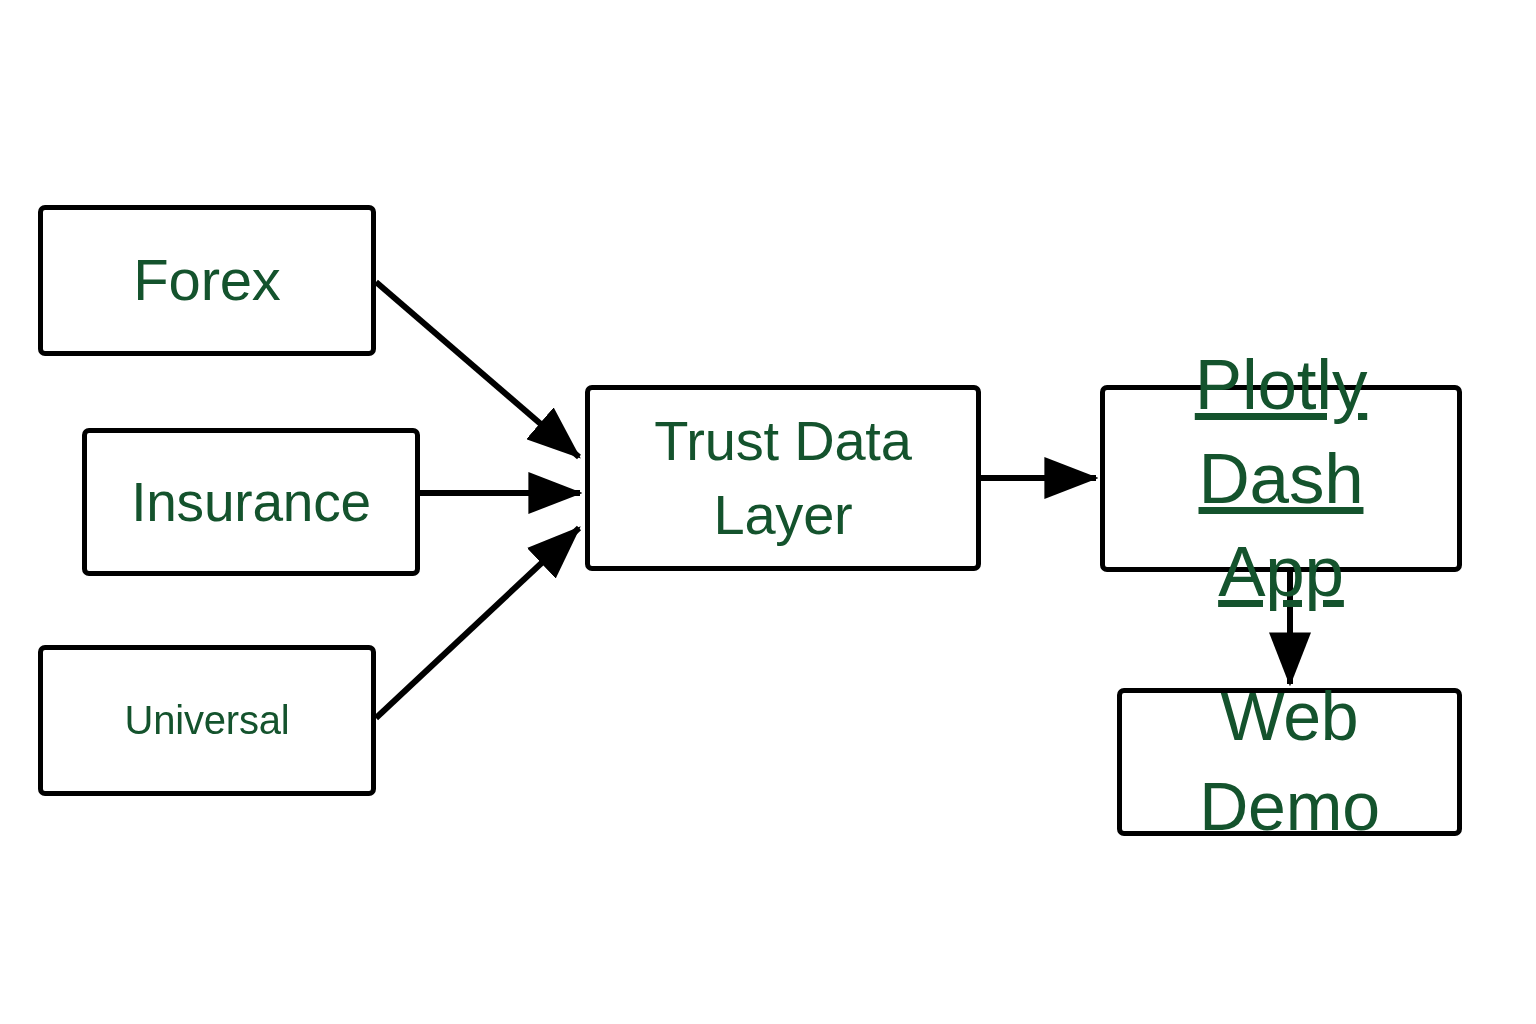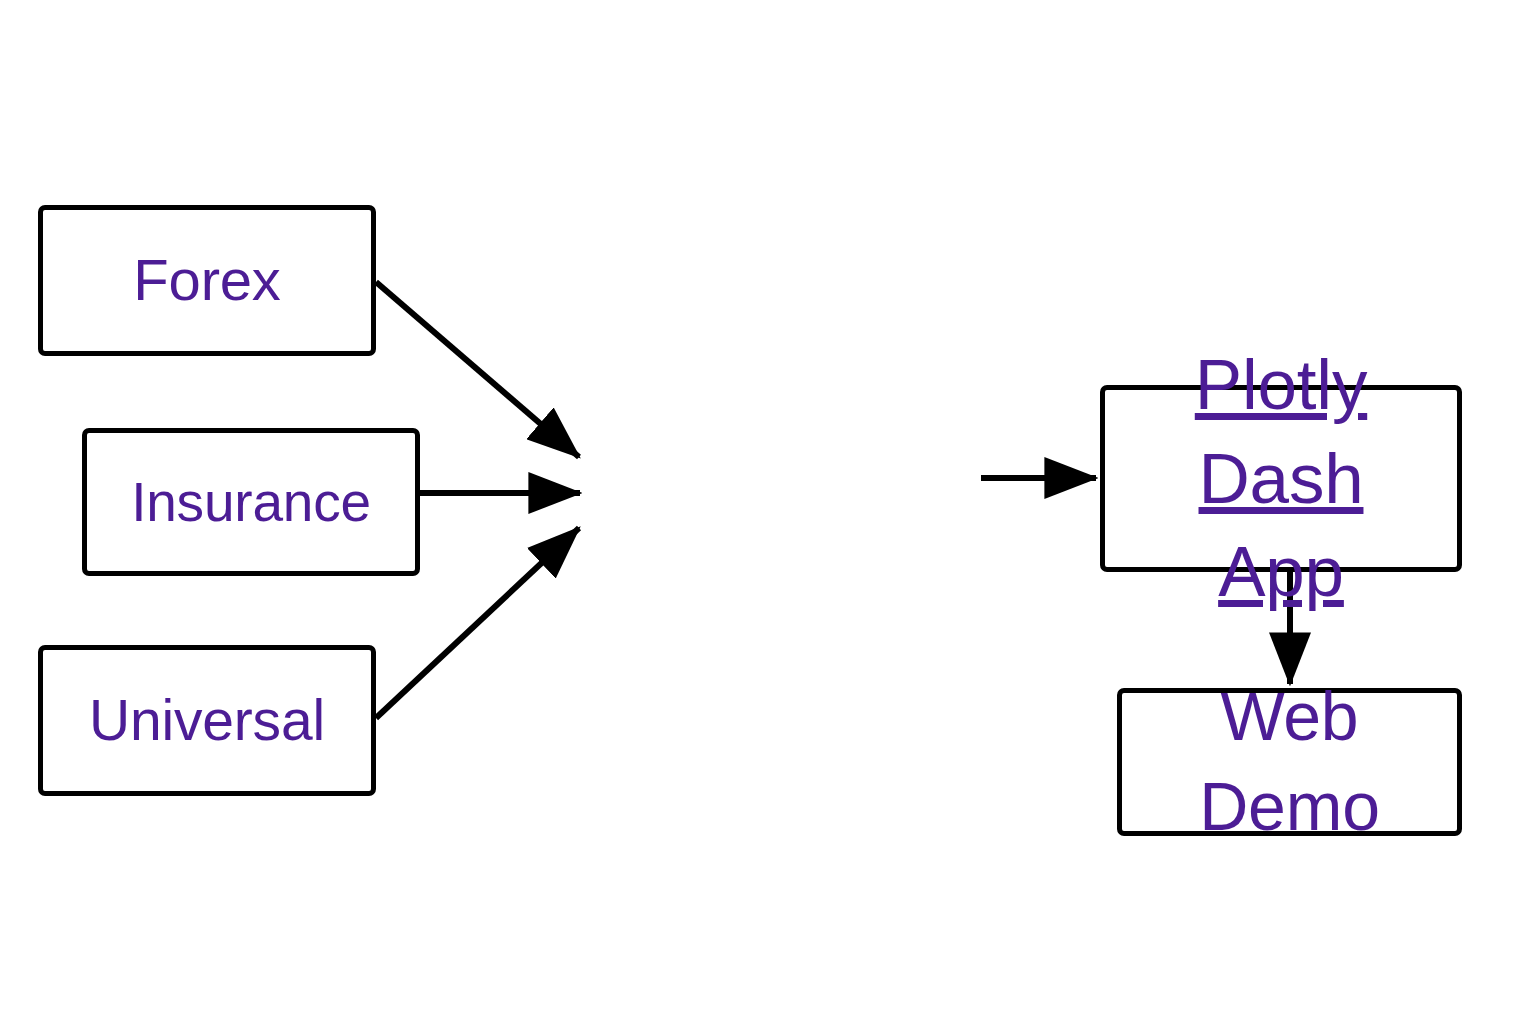--- a/index.html
+++ b/index.html
@@ -27,39 +27,39 @@
     box-sizing: border-box;
     background: #ffffff;
     border: 5px solid #000000;
     border-radius: 7px;
     display: flex;
     align-items: center;
     justify-content: center;
     z-index: 2;
   }
   .node-label {
-    color: #4c1d95;
+    color: #14532d;
     font-family: "Liberation Sans", sans-serif;
     font-weight: 400;
     text-align: center;
     line-height: 1.32;
     white-space: pre-line;
     letter-spacing: -0.2px;
   }
   
   #node-forex      { left: 38px;   top: 205px; width: 338px; height: 151px; }
   #node-insurance  { left: 38px;   top: 428px; width: 338px; height: 148px; margin-left: 44px; }
   #node-universal  { left: 38px;   top: 645px; width: 338px; height: 151px; }
   #node-trust      { left: 585px;  top: 385px; width: 396px; height: 186px; }
   #node-plotly     { left: 1100px; top: 385px; width: 362px; height: 187px; }
   #node-webdemo    { left: 1117px; top: 688px; width: 345px; height: 148px; }
 
   #node-forex      .node-label { font-size: 58px; }
   #node-insurance  .node-label { font-size: 55px; }
-  #node-universal  .node-label { font-size: 57px; }
+  #node-universal  .node-label { font-size: 40px; }
   #node-trust      .node-label { font-size: 56px; }
   #node-plotly     .node-label { font-size: 71px; text-decoration: underline; }
   #node-webdemo    .node-label { font-size: 68px; }
 </style>
 </head>
 <body>
 
 <div id="canvas">
 
   <svg id="flow-svg" viewBox="0 0 1536 1024" xmlns="http://www.w3.org/2000/svg">
@@ -85,20 +85,24 @@
   </div>
 
   <div class="node-box" id="node-insurance">
     <span class="node-label">Insurance</span>
   </div>
 
   <div class="node-box" id="node-universal">
     <span class="node-label">Universal</span>
   </div>
 
+  <div class="node-box" id="node-trust">
+    <span class="node-label">Trust Data
+Layer</span>
+  </div>
 
   <div class="node-box" id="node-plotly">
     <span class="node-label">Plotly Dash
 App</span>
   </div>
 
   <div class="node-box" id="node-webdemo">
     <span class="node-label">Web Demo</span>
   </div>
 

